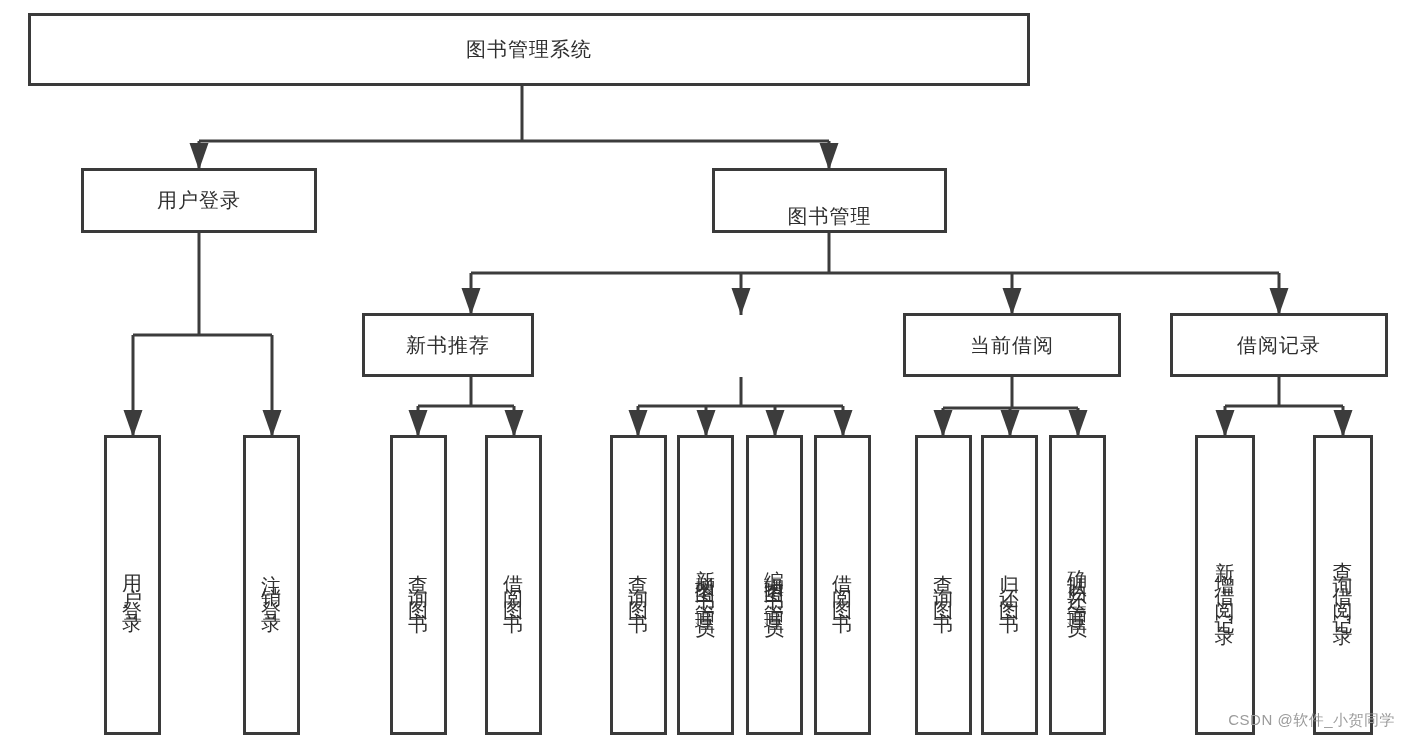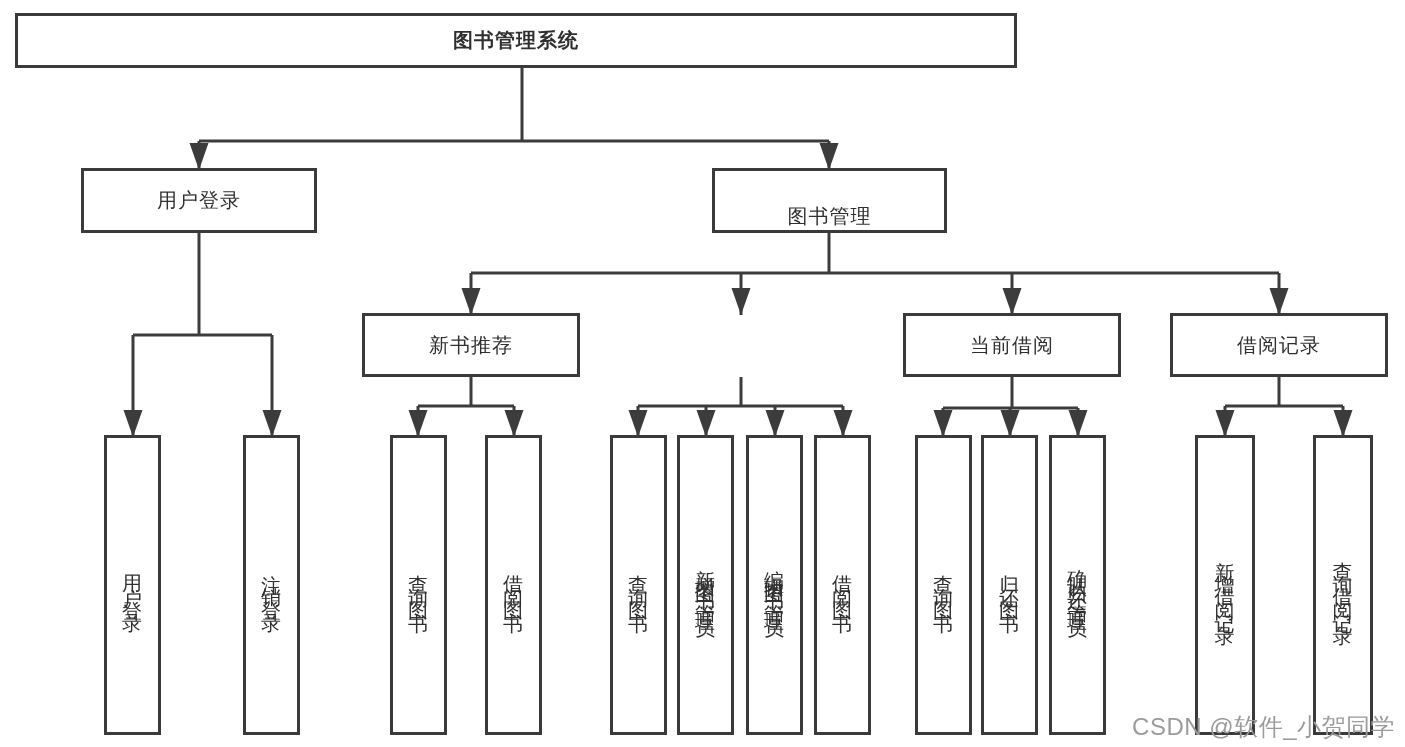--- a/index.html
+++ b/index.html
@@ -6,45 +6,45 @@
   .canvas {
     position:relative; width:1405px; height:747px; background:#ffffff;
     font-family:"Liberation Sans", sans-serif; color:#2f2f2f; overflow:hidden;
   }
   .wires { position:absolute; left:0; top:0; width:1405px; height:747px; }
   .box {
     position:absolute; box-sizing:border-box; border:3px solid #3a3a3a; background:#ffffff;
     display:flex; align-items:center; justify-content:center; text-align:center;
     font-size:20px; letter-spacing:1px;
   }
-  .root  { left:15px;  top:13px;  width:1002px; height:55px;font-weight:bold; }
+  .root  { left:28px;  top:13px;  width:1002px; height:73px; }
   .lv2a  { left:81px;  top:168px; width:236px;  height:65px; }
   .lv2b  { left:712px; top:168px; width:235px;  height:65px;align-items:flex-end; }
   .lv3   { top:313px; height:64px; width:218px; }
-  .lv3a  { left:362px; width:218px; }
+  .lv3a  { left:362px; width:172px; }
   .lv3b  { left:632px; width:219px; }
   .lv3c  { left:903px; }
   .lv3d  { left:1170px; }
   .leaf  { top:435px; height:300px; width:57px; }
   .leaf.wide { width:60px; }
   .vtext {
     writing-mode:vertical-rl; text-orientation:mixed;
     font-size:20px; letter-spacing:13px; line-height:1; white-space:nowrap;
   }
   .vtext.tight { letter-spacing:7px; }
   .leafA { left:104px; }  .leafB { left:243px; }
   .leafC { left:390px; }  .leafD { left:485px; }
   .leafE { left:610px; }  .leafF { left:677px; }
   .leafG { left:746px; }  .leafH { left:814px; }
   .leafI { left:915px; }  .leafJ { left:981px; }
   .leafK { left:1049px; }
   .leafL { left:1195px; } .leafM { left:1313px; }
   .watermark {
     position:absolute; right:10px; top:711px; color:#9b9b9b;
-    font-size:24px; letter-spacing:0.5px; white-space:nowrap;
+    font-size:15px; letter-spacing:0.5px; white-space:nowrap;
   }
 </style>
 </head>
 <body>
 
 <div class="canvas">
 
   <svg class="wires" viewBox="0 0 1405 747" xmlns="http://www.w3.org/2000/svg">
     <g stroke="#3c3c3c" stroke-width="3" fill="none">
       <path d="M522,68 V141 M199,141 H829 M199,141 V170 M829,141 V170"></path>

